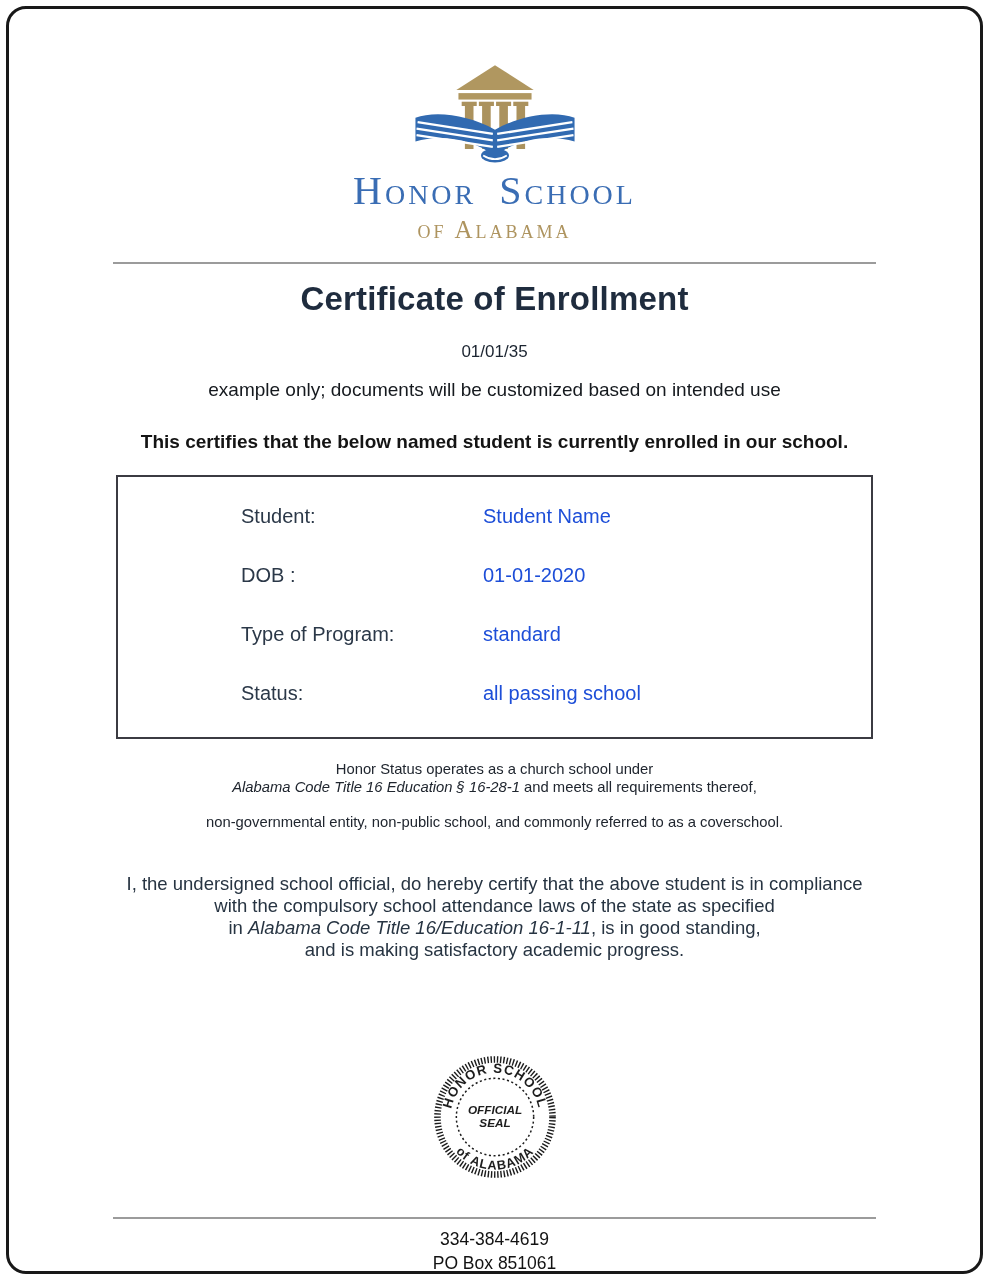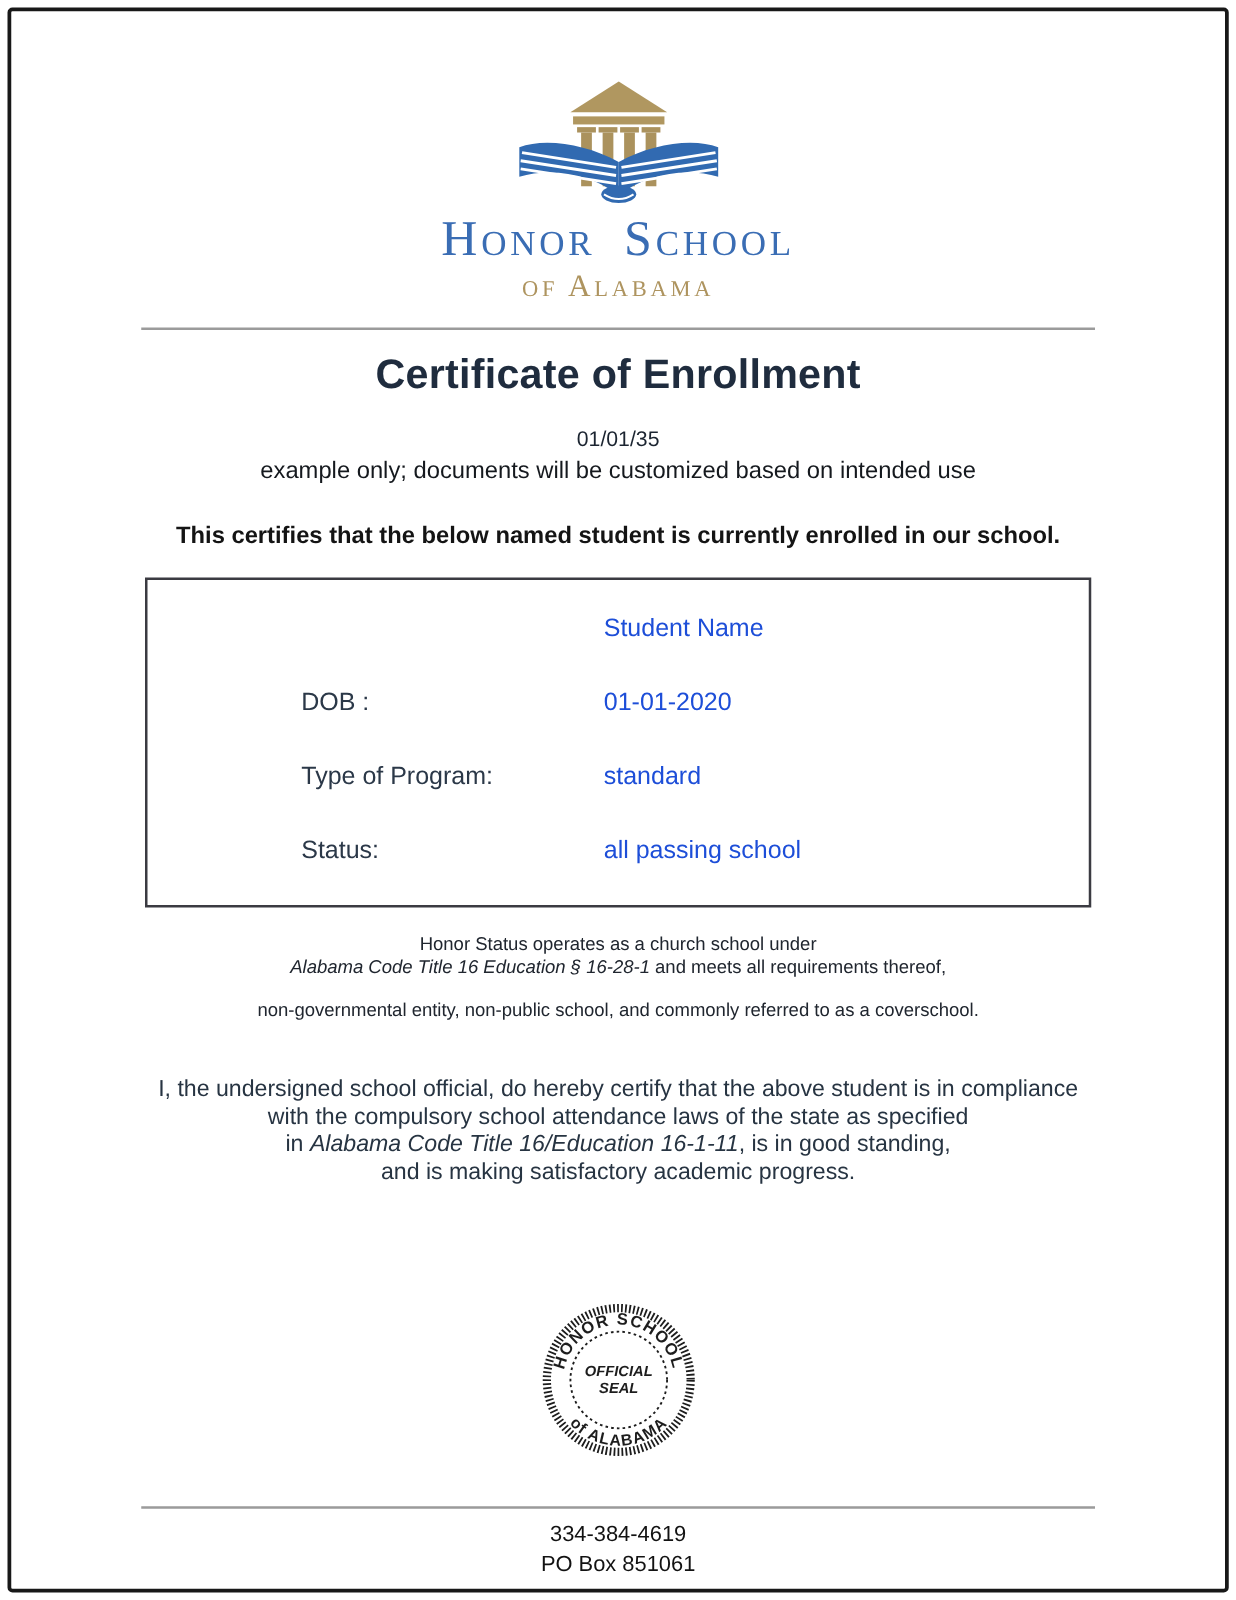--- a/index.html
+++ b/index.html
@@ -2,21 +2,21 @@
 <html style="--logo-blue: #3a6db4; --logo-gold: #ae945f; --link-blue: #2222dd;"><head>
 <meta charset="utf-8">
 <style>
   html,body { margin:0; padding:0; background:#fff; }
   body {
     width:989px; height:1280px; position:relative;
     font-family:"Liberation Sans", sans-serif; color:#111;
   }
   .page {
     position:absolute; inset:6px;
-    border:3px solid #181818; border-radius:4px;
+    border:3px solid #181818; border-radius:20px;
     background:#fff; text-align:center; overflow:hidden;
   }
   
   .logo-mark { display:block; margin:54px auto 0; }
   .logo-title {
     margin-top:4px;
     font-family:"Liberation Serif", serif;
     font-variant:small-caps;
     font-size:40px; letter-spacing:3px; word-spacing:10px;
     color:var(--logo-blue);
@@ -30,21 +30,21 @@
   }
   
   .rule { border:none; border-top:2px solid #9b9b9b; width:763px; margin:18px auto 0; }
   .rule-bottom { margin-top:30px; }
   
   h1 {
     margin:16px 0 0; font-size:33px; font-weight:bold; color:#1f2c3e;
     letter-spacing:0.2px;
   }
   .date    { margin-top:24px; font-size:17px; color:#1b2430; }
-  .example { margin-top:4px;  font-size:19px; color:#15191e; }
+  .example { margin-top:17px;  font-size:19px; color:#15191e; }
   .statement {
     margin-top:27px; font-size:19px; font-weight:bold; color:#141414;
     line-height:27px;
   }
   
   .info-box {
     width:753px; margin:20px auto 0; border:2px solid #3b3b42;
     padding:10px 0 14px; text-align:left;
   }
   .field-row {
@@ -111,20 +111,21 @@
   <h1>Certificate of Enrollment</h1>
   <div class="date">01/01/35</div>
   <div class="example">example only; documents will be customized based on intended use</div>
 
   <div class="statement">
     <div>This certifies that the below named student is currently enrolled in our school.</div>
   </div>
 
   <div class="info-box">
     <div class="field-row">
+      <span class="field-label">Student:</span>
       <span class="field-value">Student Name</span>
     </div>
     <div class="field-row">
       <span class="field-label">DOB :</span>
       <span class="field-value">01-01-2020</span>
     </div>
     <div class="field-row">
       <span class="field-label">Type of Program:</span>
       <span class="field-value">standard</span>
     </div>

